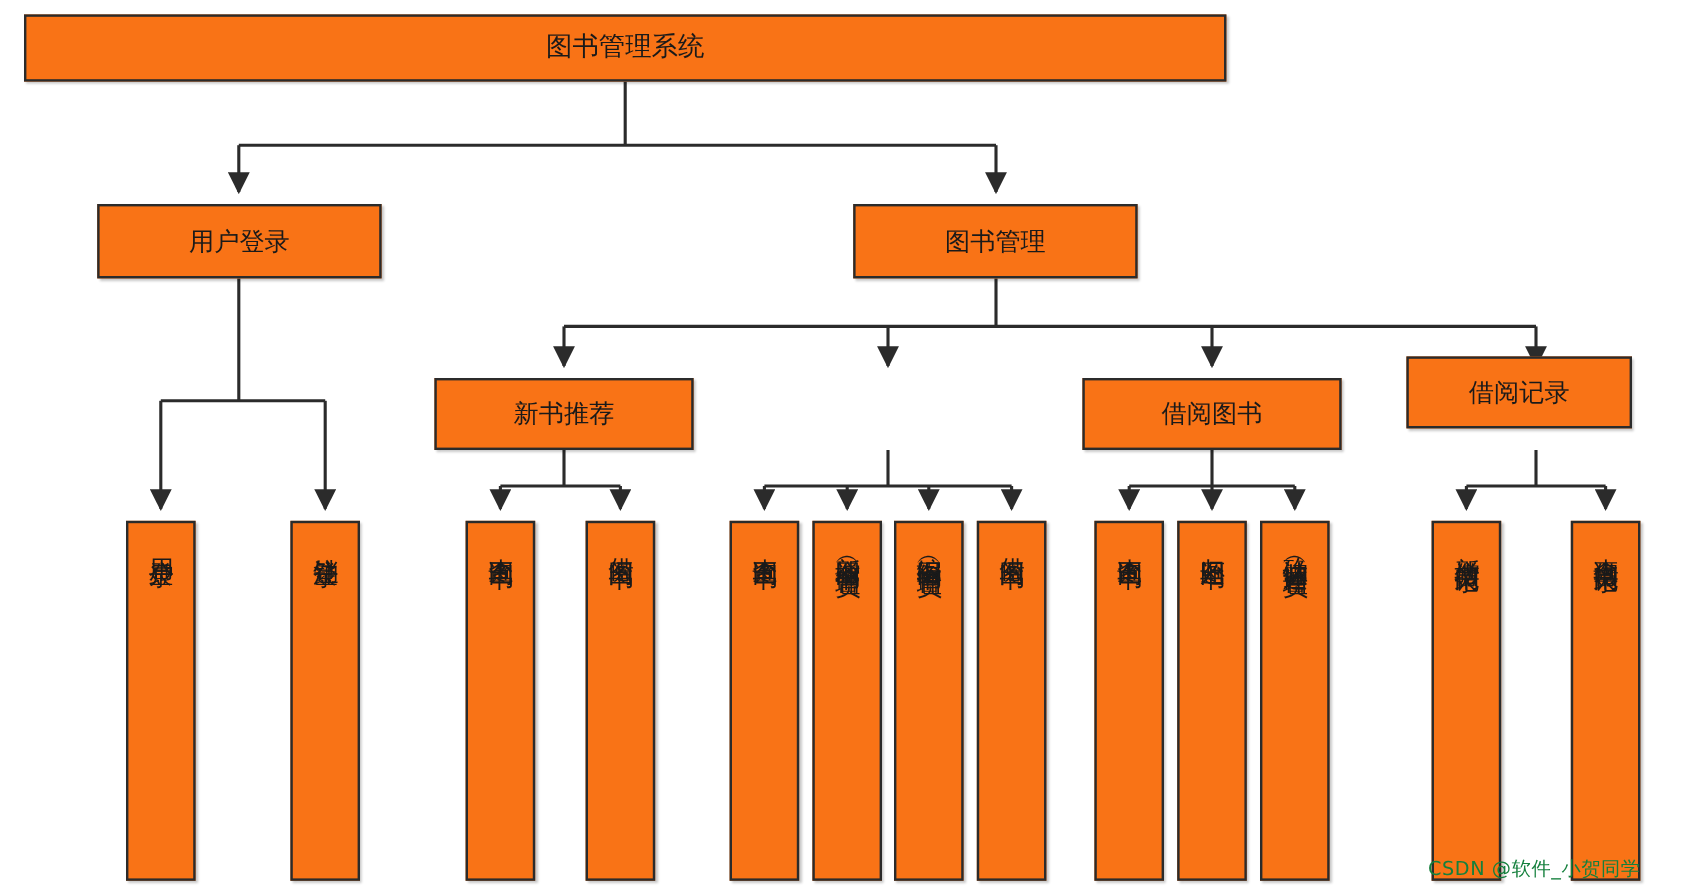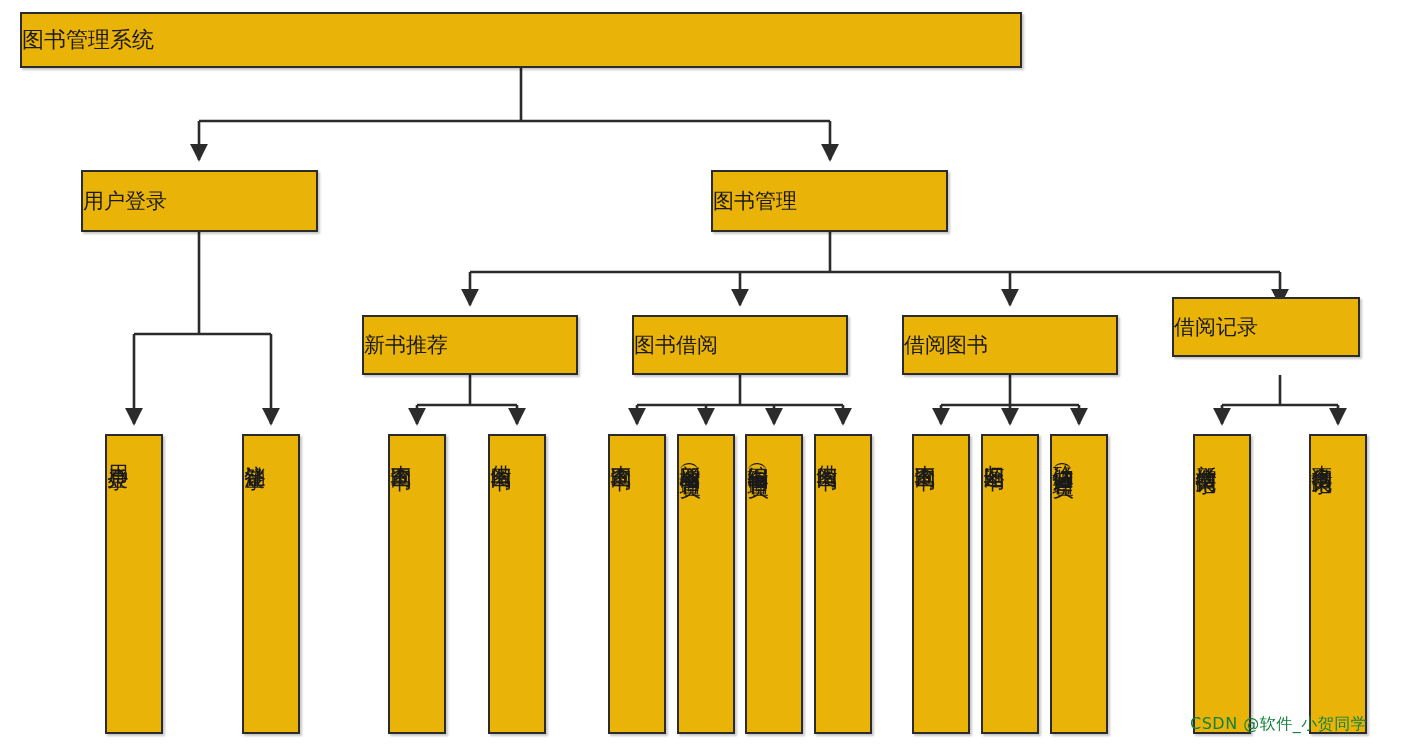--- a/index.html
+++ b/index.html
@@ -22,26 +22,26 @@
   svg#edges {
     position: absolute;
     left: 0;
     top: 0;
     width: 1405px;
     height: 747px;
   }
   .node {
     position: absolute;
     box-sizing: border-box;
-    background: #eab308;
+    background: #f97316;
     border: 2px solid #2b2b2b;
     box-shadow: 2px 2px 2px rgba(0,0,0,0.22);
     display: flex;
     align-items: center;
-    justify-content: flex-start;
+    justify-content: center;
     color: #1a1a1a;
     z-index: 2;
   }
   .node-label {
     display: block;
     text-align: center;
     line-height: 1.18;
     white-space: nowrap;
   }
   .node.horizontal .node-label {
@@ -135,23 +135,20 @@
   <div class="node horizontal" style="left:81px; top:170px; width:237px; height:62px;">
     <span class="node-label">用户登录</span>
   </div>
   <div class="node horizontal" style="left:362px; top:315px; width:216px; height:60px;">
     <span class="node-label">新书推荐</span>
   </div>
 
   <div class="node horizontal" style="left:711px; top:170px; width:237px; height:62px;">
     <span class="node-label">图书管理</span>
   </div>
-  <div class="node horizontal" style="left:632px; top:315px; width:216px; height:60px;">
-    <span class="node-label">图书借阅</span>
-  </div>
   <div class="node horizontal" style="left:902px; top:315px; width:216px; height:60px;">
     <span class="node-label">借阅图书</span>
   </div>
   <div class="node horizontal" style="left:1172px; top:297px; width:188px; height:60px;">
     <span class="node-label">借阅记录</span>
   </div>
 
   <div class="node vertical" style="left:105px; top:434px; width:58px; height:300px;">
     <span class="node-label">用户登录</span>
   </div>

